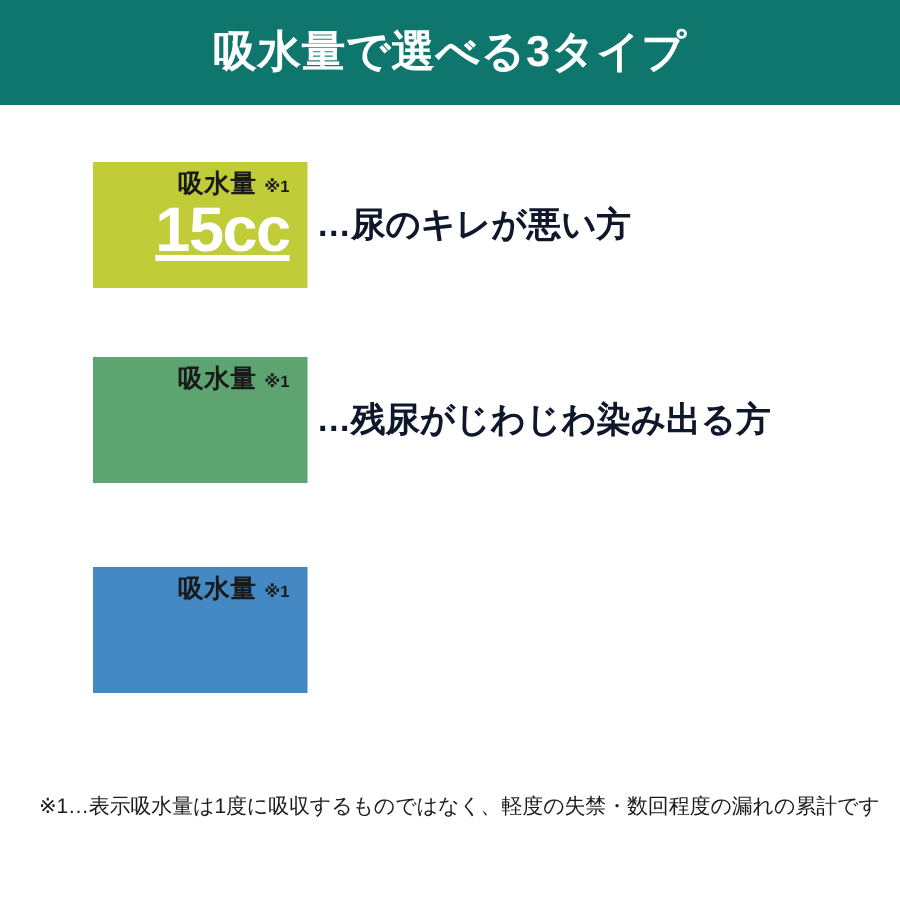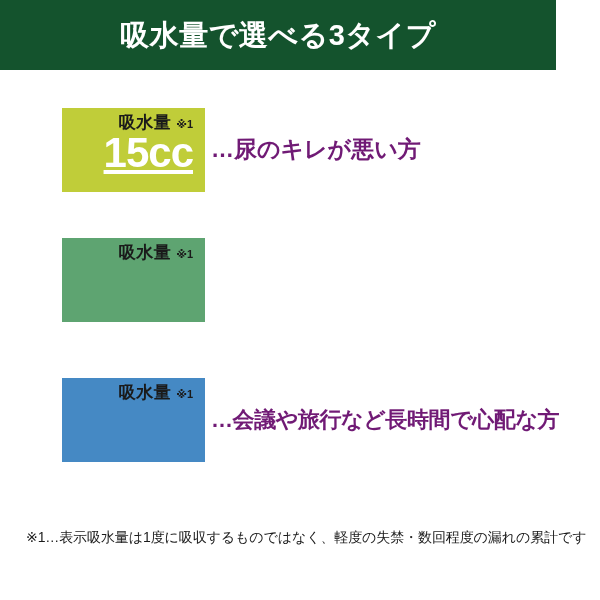--- a/index.html
+++ b/index.html
@@ -19,23 +19,23 @@
     width: 600px;
     height: 600px;
     background: #ffffff;
   }
 
   
   .header-band {
     position: absolute;
     left: 0;
     top: 0;
-    width: 556px;
+    width: 600px;
     height: 70px;
-    background: #14532d;
+    background: #0f766e;
     display: flex;
     align-items: center;
     justify-content: center;
   }
   .header-title {
     color: #ffffff;
     font-size: 29px;
     font-weight: bold;
     letter-spacing: 0.5px;
     line-height: 1;
@@ -110,21 +110,21 @@
     text-decoration: underline;
   }
 
   .row-desc {
     position: absolute;
     left: 211px;
     top: 50%;
     transform: translateY(-50%);
     font-size: 23px;
     font-weight: bold;
-    color: #701a75;
+    color: #0f172a;
     line-height: 1.1;
     white-space: nowrap;
     letter-spacing: 0px;
   }
   .row-desc.small {
     font-size: 22px;
     letter-spacing: -0.4px;
   }
 
   
@@ -162,29 +162,29 @@
       <div class="row-desc">…尿のキレが悪い方</div>
     </div>
 
     <div class="row row-2">
       <div class="amount-box box-green">
         <div class="box-label-line">
           <span class="box-label">吸水量</span>
           <span class="box-note">※1</span>
         </div>
       </div>
+      <div class="row-desc">…残尿がじわじわ染み出る方</div>
     </div>
 
     <div class="row row-3">
       <div class="amount-box box-blue">
         <div class="box-label-line">
           <span class="box-label">吸水量</span>
           <span class="box-note">※1</span>
         </div>
       </div>
-      <div class="row-desc small">…会議や旅行など長時間で心配な方</div>
     </div>
 
   </div>
 
   <div class="footnote">※1…表示吸水量は1度に吸収するものではなく、軽度の失禁・数回程度の漏れの累計です</div>
 
 </div>
 
 </body></html>

